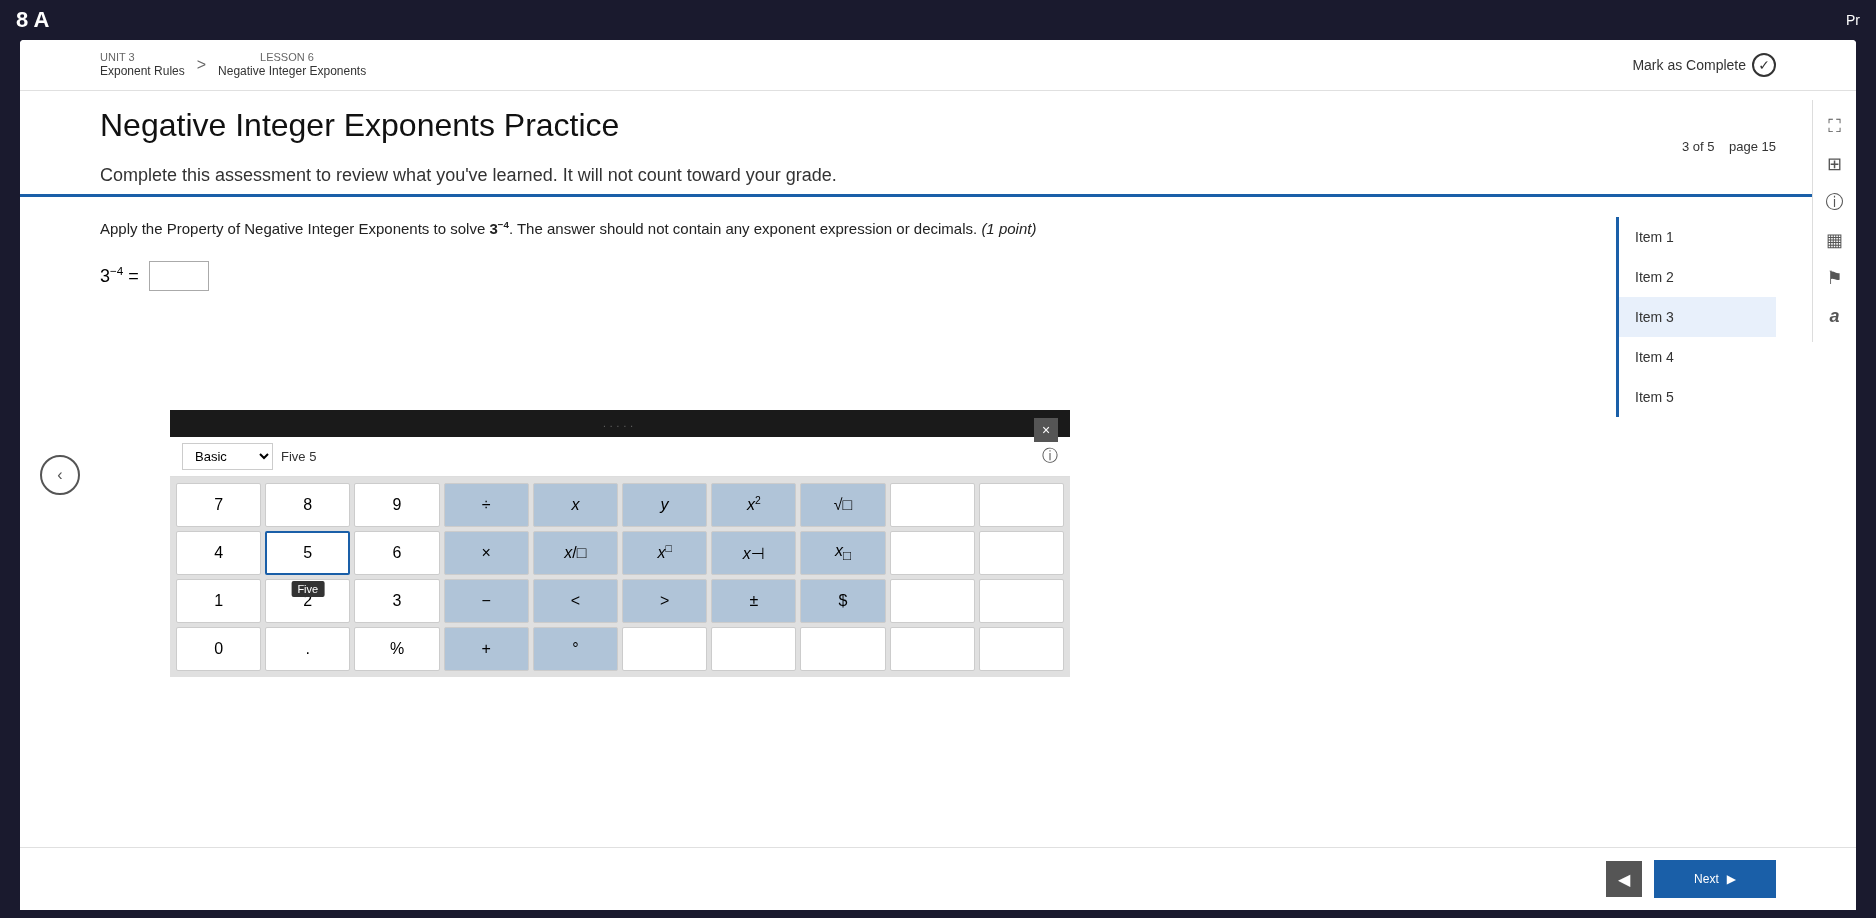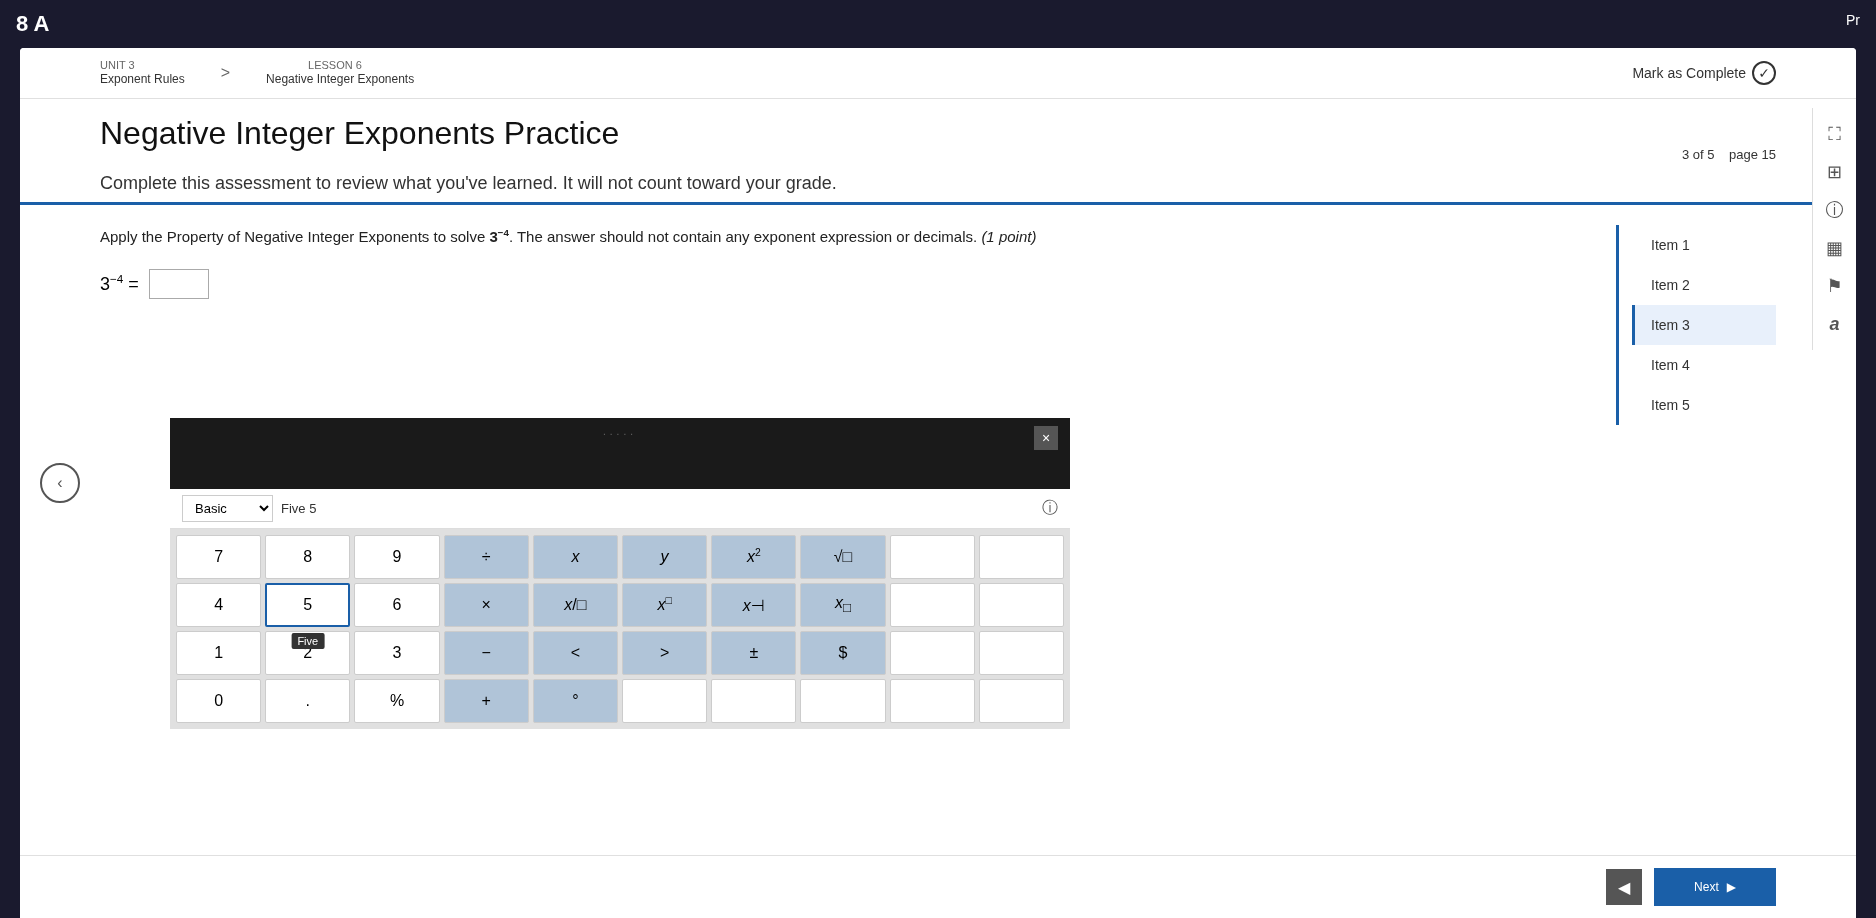--- a/index.html
+++ b/index.html
@@ -8,21 +8,21 @@
       background: #1a1a2e;
       width: 1876px;
       height: 918px;
       overflow: hidden;
       position: relative;
     }
 
     
     .top-bar {
       background: #1a1a2e;
-      height: 48px;
+      height: 40px;
       display: flex;
       align-items: center;
       padding: 0 16px;
     }
     .top-bar-title {
       color: white;
       font-size: 22px;
       font-weight: bold;
     }
     .top-bar-right {
@@ -43,21 +43,20 @@
       overflow: hidden;
     }
 
     
     .breadcrumb {
       display: flex;
       align-items: center;
       padding: 10px 80px;
       background: white;
       border-bottom: 1px solid #e0e0e0;
-      gap: 24px;
     }
     .breadcrumb-unit {
       font-size: 12px;
       color: #333;
       line-height: 1.3;
     }
     .breadcrumb-unit .label { color: #666; font-size: 11px; }
     .breadcrumb-chevron {
       margin: 0 12px;
       color: #666;
@@ -190,21 +189,20 @@
       font-size: 14px;
     }
 
     .keyboard-toolbar {
       background: white;
       display: flex;
       align-items: center;
       padding: 6px 12px;
       gap: 8px;
       border-bottom: 1px solid #ddd;
-      margin-top: 44px;
     }
     .keyboard-mode-select {
       padding: 4px 8px;
       font-size: 13px;
       border: 1px solid #ccc;
       background: white;
     }
     .keyboard-preset {
       font-size: 13px;
       color: #333;
@@ -241,21 +239,20 @@
       width: 160px;
       display: flex;
       flex-direction: column;
       gap: 0;
     }
 
     .item-nav {
       display: flex;
       flex-direction: column;
       border-left: 3px solid #1a5fa8;
-      padding-left: 16px;
     }
 
     .nav-item {
       padding: 12px 16px;
       font-size: 14px;
       color: #333;
       cursor: pointer;
       background: white;
     }
     .nav-item.active {

